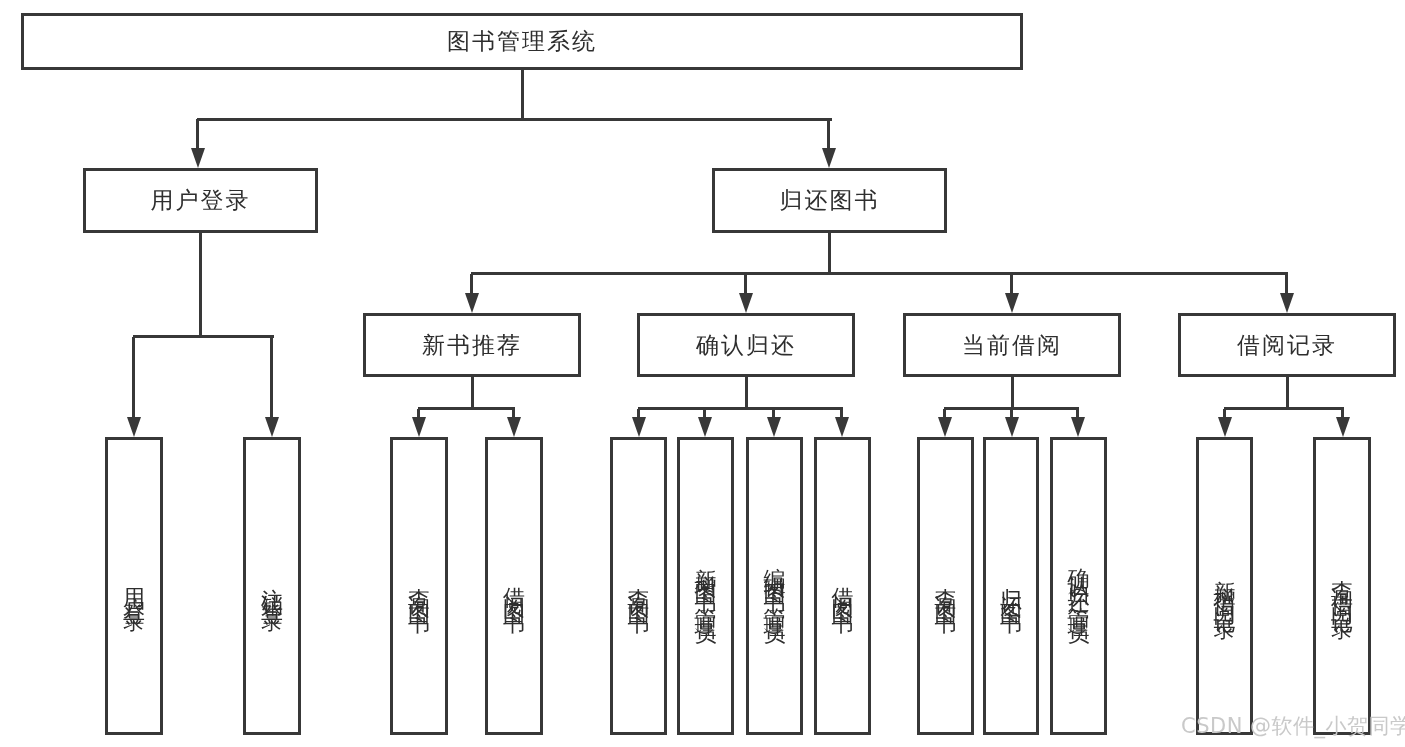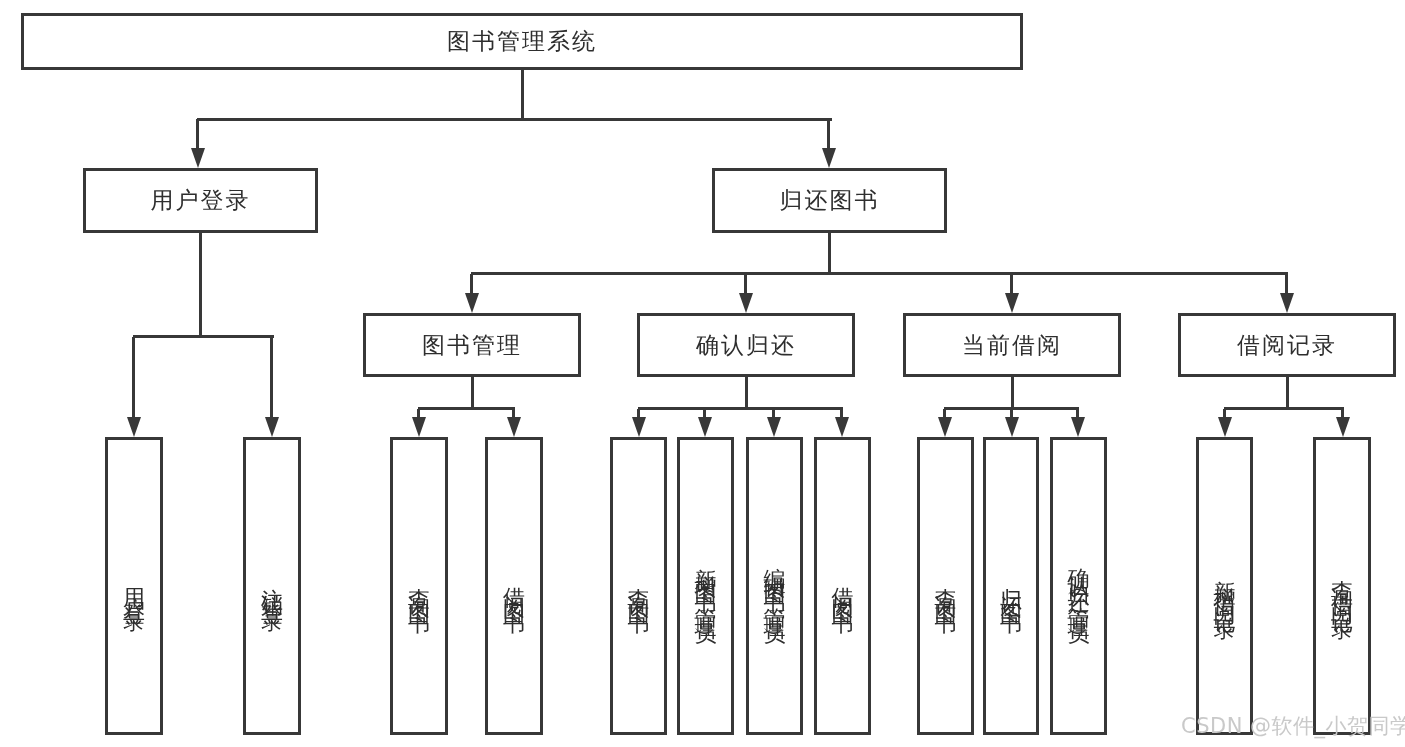--- a/index.html
+++ b/index.html
@@ -83,21 +83,21 @@
   <div class="arrow" style="left:1005px; top:274px; height:39px;">
     <div class="stem"></div>
     <div class="head"></div>
   </div>
   <div class="arrow" style="left:1280px; top:274px; height:39px;">
     <div class="stem"></div>
     <div class="head"></div>
   </div>
 
   <div class="node" style="left:363px; top:313px; width:218px; height:64px;">
-    <span>图书管理</span>
+    <span>新书推荐</span>
   </div>
   <div class="node" style="left:637px; top:313px; width:218px; height:64px;">
     <span>确认归还</span>
   </div>
   <div class="node" style="left:903px; top:313px; width:218px; height:64px;">
     <span>当前借阅</span>
   </div>
   <div class="node" style="left:1178px; top:313px; width:218px; height:64px;">
     <span>借阅记录</span>
   </div>

